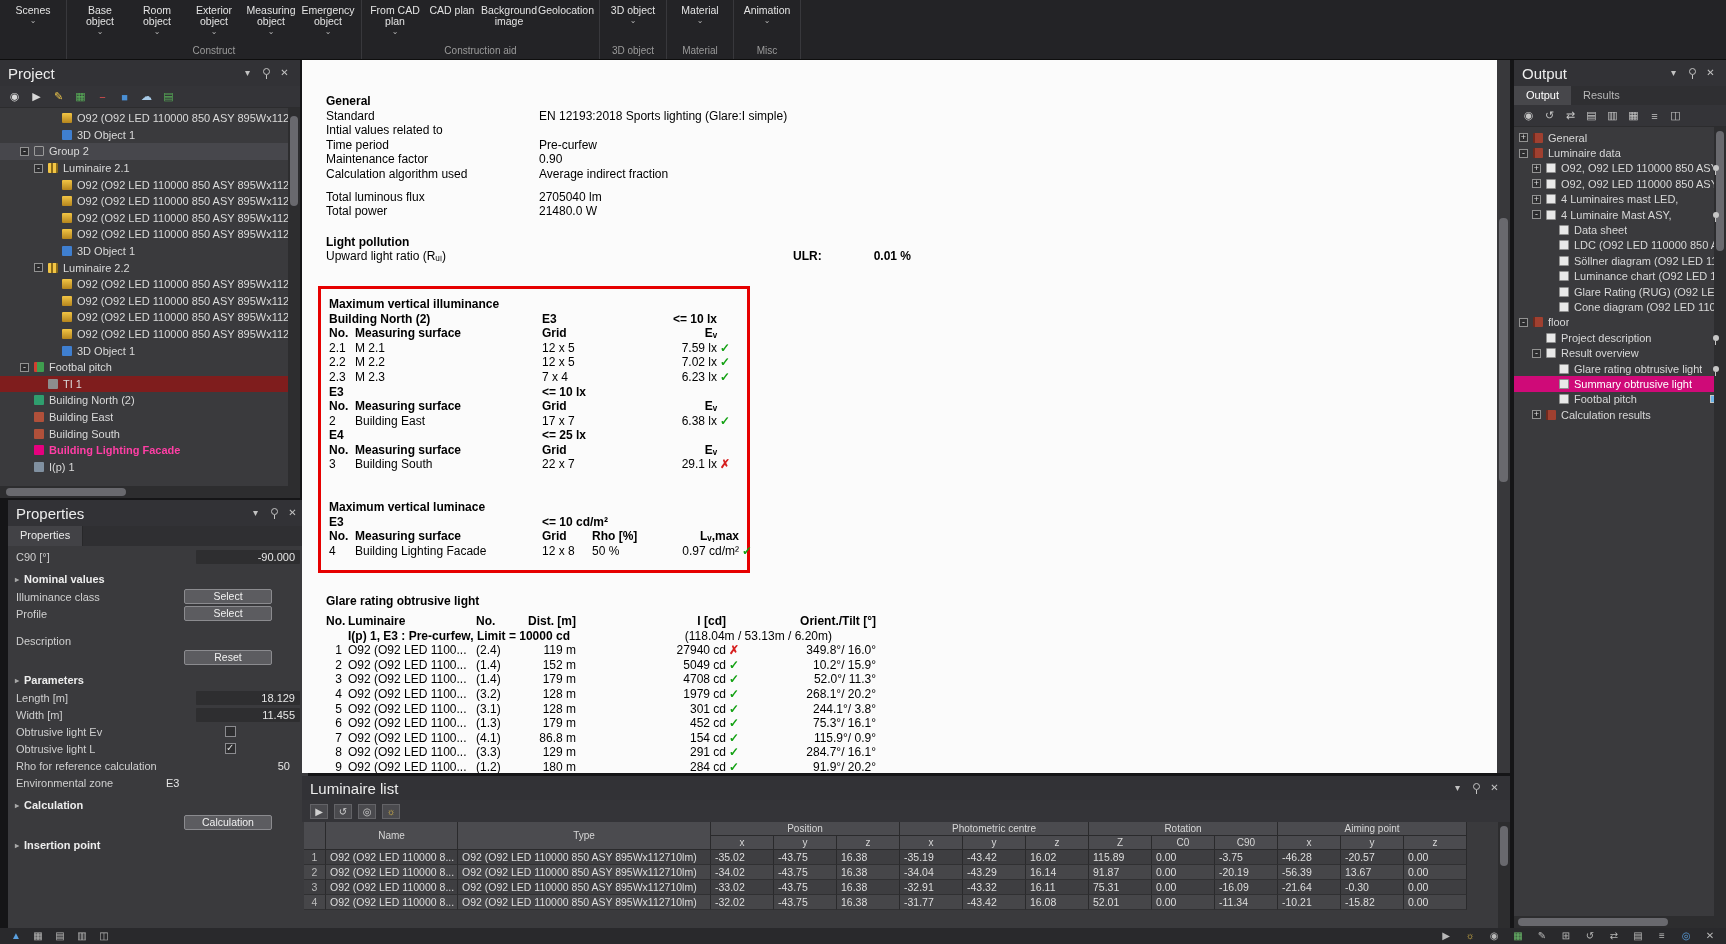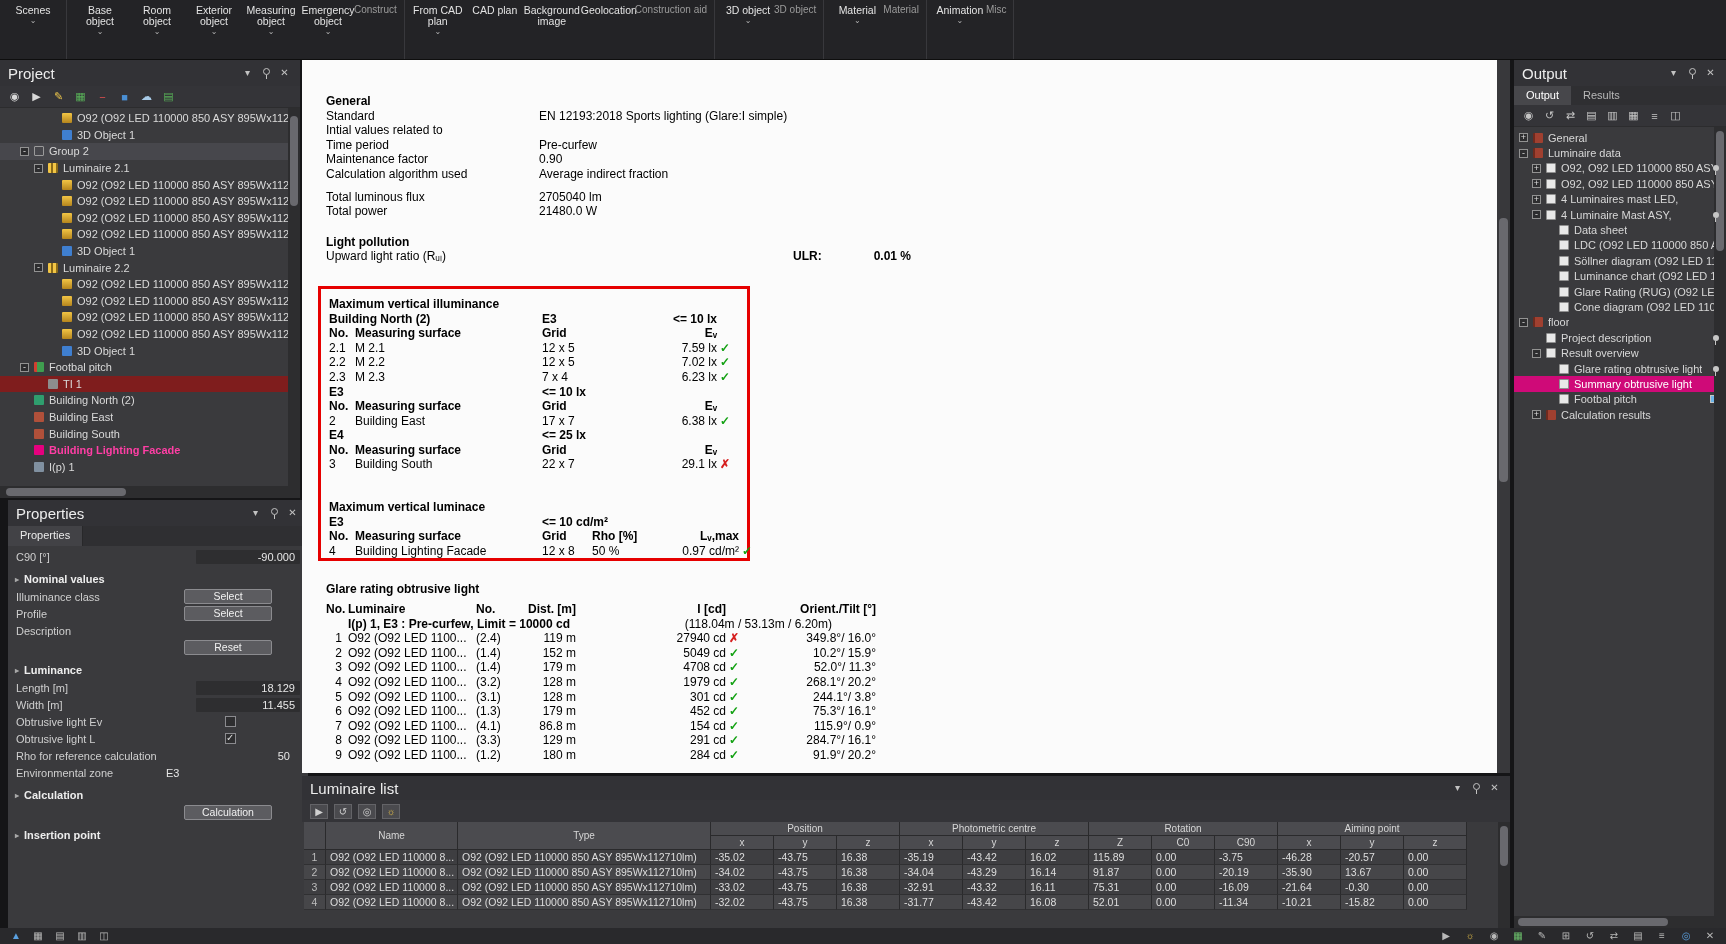--- a/index.html
+++ b/index.html
@@ -1,21 +1,21 @@
 <!DOCTYPE html>
 <html><head>
 <meta charset="utf-8">
 <style>
 *{box-sizing:border-box;margin:0;padding:0}
 html,body{width:1726px;height:944px}
 body{position:relative;background:#151517;font-family:"Liberation Sans",sans-serif;overflow:hidden;color:#ddd}
 
 
 .ribbon{position:absolute;left:0;top:0;width:1726px;height:60px;background:#232326;border-bottom:1px solid #0e0e0e;display:flex}
-.rgroup{display:flex;flex-direction:row;border-right:1px solid #38383c;padding:2px 7px 0}
+.rgroup{display:flex;flex-direction:column;border-right:1px solid #38383c;padding:2px 7px 0}
 .ritems{display:flex;flex:1;gap:5px}
 .ritem{width:52px;display:flex;flex-direction:column;align-items:center;padding-top:3px;cursor:pointer}
 .ritem-label{font-size:10.5px;line-height:11px;text-align:center;color:#e3e3e3}
 .ritem-chev{font-size:8px;color:#b5b5b5;line-height:8px;margin-top:1px}
 .rlabel{font-size:10px;color:#9b9b9b;text-align:center;padding:2px 0 3px;min-height:15px}
 
 
 .panel{position:absolute;background:#3a3a3d;display:flex;flex-direction:column;overflow:hidden}
 .ptitle{height:26px;background:#323236;display:flex;align-items:center;padding:0 8px;flex:none}
 .tname{font-size:15px;color:#ededed}
@@ -73,21 +73,21 @@
 .cb{width:11px;height:11px;border:1px solid #8b8b8f;background:#2e2e30;margin-left:auto;margin-right:64px;position:relative;cursor:pointer}
 .cb.checked::before{content:"✓";position:absolute;left:0px;top:-2px;font-size:10px;color:#ddd}
 
 
 #doc{position:absolute;left:302px;top:60px;width:1195px;height:713px;background:#fbfbfb;color:#000;overflow:hidden}
 .doccontent{padding:34px 0 0 24px;font-size:12px;line-height:14.6px}
 .b{font-weight:bold}
 .grw{display:grid;grid-template-columns:213px auto}
 .lprow{display:grid;grid-template-columns:467px 58px 60px}
 .ra{text-align:right}
-.redbox{border:3px solid #e60000;width:432px;margin:22px 0 0 -8px;padding:8px 8px 0}
+.redbox{border:3px solid #e60000;width:432px;margin:22px 0 0 -8px;padding:8px 8px 12px}
 .irow{display:grid;grid-template-columns:26px 187px 95px 80px 18px}
 .lrow{display:grid;grid-template-columns:26px 187px 50px 62px 85px 18px}
 .xrow{display:grid;grid-template-columns:22px 128px 52px 48px 150px 18px 132px}
 .xrow .c1{text-align:right;padding-right:6px}
 .gsub1{grid-column:2/5}
 .gsub2{grid-column:5/8;text-align:right;padding-right:44px}
 .mcell{padding-left:3px}
 .ok{color:#13a113;font-weight:bold}
 .bad{color:#d61f1f;font-weight:bold}
 .gapS{height:8px}.gapM{height:16px}.gapL{height:28px}
@@ -379,30 +379,30 @@
       <span>Nominal values</span>
     </div>
     <div class="prow">
       <span class="lab">Illuminance class</span>
       <span class="btn">Select</span>
     </div>
     <div class="prow">
       <span class="lab">Profile</span>
       <span class="btn">Select</span>
     </div>
-    <div class="prow" style="margin-top:0">
+    <div class="prow" style="margin-top:10px">
       <span class="lab">Description</span>
     </div>
     <div class="prow">
       <span class="grow"></span>
       <span class="btn">Reset</span>
     </div>
     <div class="psec">
       <span class="tri">▸</span>
-      <span>Luminance</span>
+      <span>Parameters</span>
     </div>
     <div class="prow">
       <span class="lab">Length [m]</span>
       <span class="fval">18.129</span>
     </div>
     <div class="prow">
       <span class="lab">Width [m]</span>
       <span class="fval">11.455</span>
     </div>
     <div class="prow">
@@ -750,21 +750,21 @@
         <span>O92 (O92 LED 110000 850 ASY 895Wx112710lm)</span>
         <span>-34.02</span>
         <span>-43.75</span>
         <span>16.38</span>
         <span>-34.04</span>
         <span>-43.29</span>
         <span>16.14</span>
         <span>91.87</span>
         <span>0.00</span>
         <span>-20.19</span>
-        <span>-35.90</span>
+        <span>-56.39</span>
         <span>13.67</span>
         <span>0.00</span>
       </div>
         <div class="ldrow">
         <span class="rn">3</span>
         <span>O92 (O92 LED 110000 8...</span>
         <span>O92 (O92 LED 110000 850 ASY 895Wx112710lm)</span>
         <span>-33.02</span>
         <span>-43.75</span>
         <span>16.38</span>

